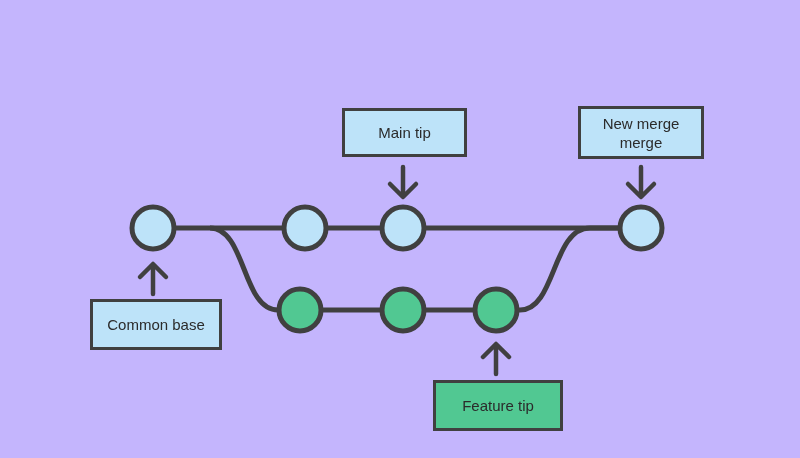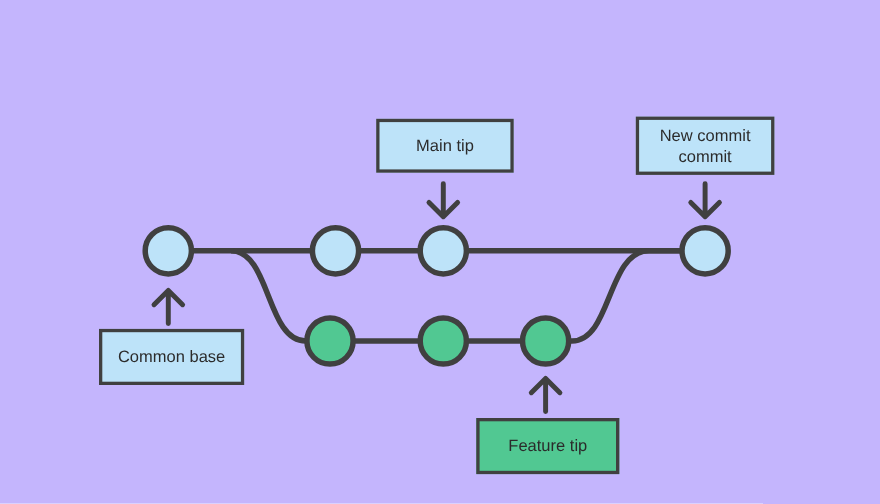--- a/index.html
+++ b/index.html
@@ -80,21 +80,21 @@
     <path class="arrow" d="M 641 167 L 641 196 M 628 184 L 641 197 L 654 184"></path>
     <path class="arrow" d="M 153 294 L 153 265 M 140 277 L 153 264 L 166 277"></path>
     <path class="arrow" d="M 496 374 L 496 345 M 483 357 L 496 344 L 509 357"></path>
   </svg>
 
   <div class="callout callout-blue callout-main-tip">
     <span class="callout-text">Main tip</span>
   </div>
 
   <div class="callout callout-blue callout-new-merge">
-    <span class="callout-text">New commit commit</span>
+    <span class="callout-text">New merge merge</span>
   </div>
 
   <div class="callout callout-green callout-feature-tip">
     <span class="callout-text">Feature tip</span>
   </div>
 
   <div class="callout callout-blue callout-common-base">
     <span class="callout-text">Common base</span>
   </div>
 

